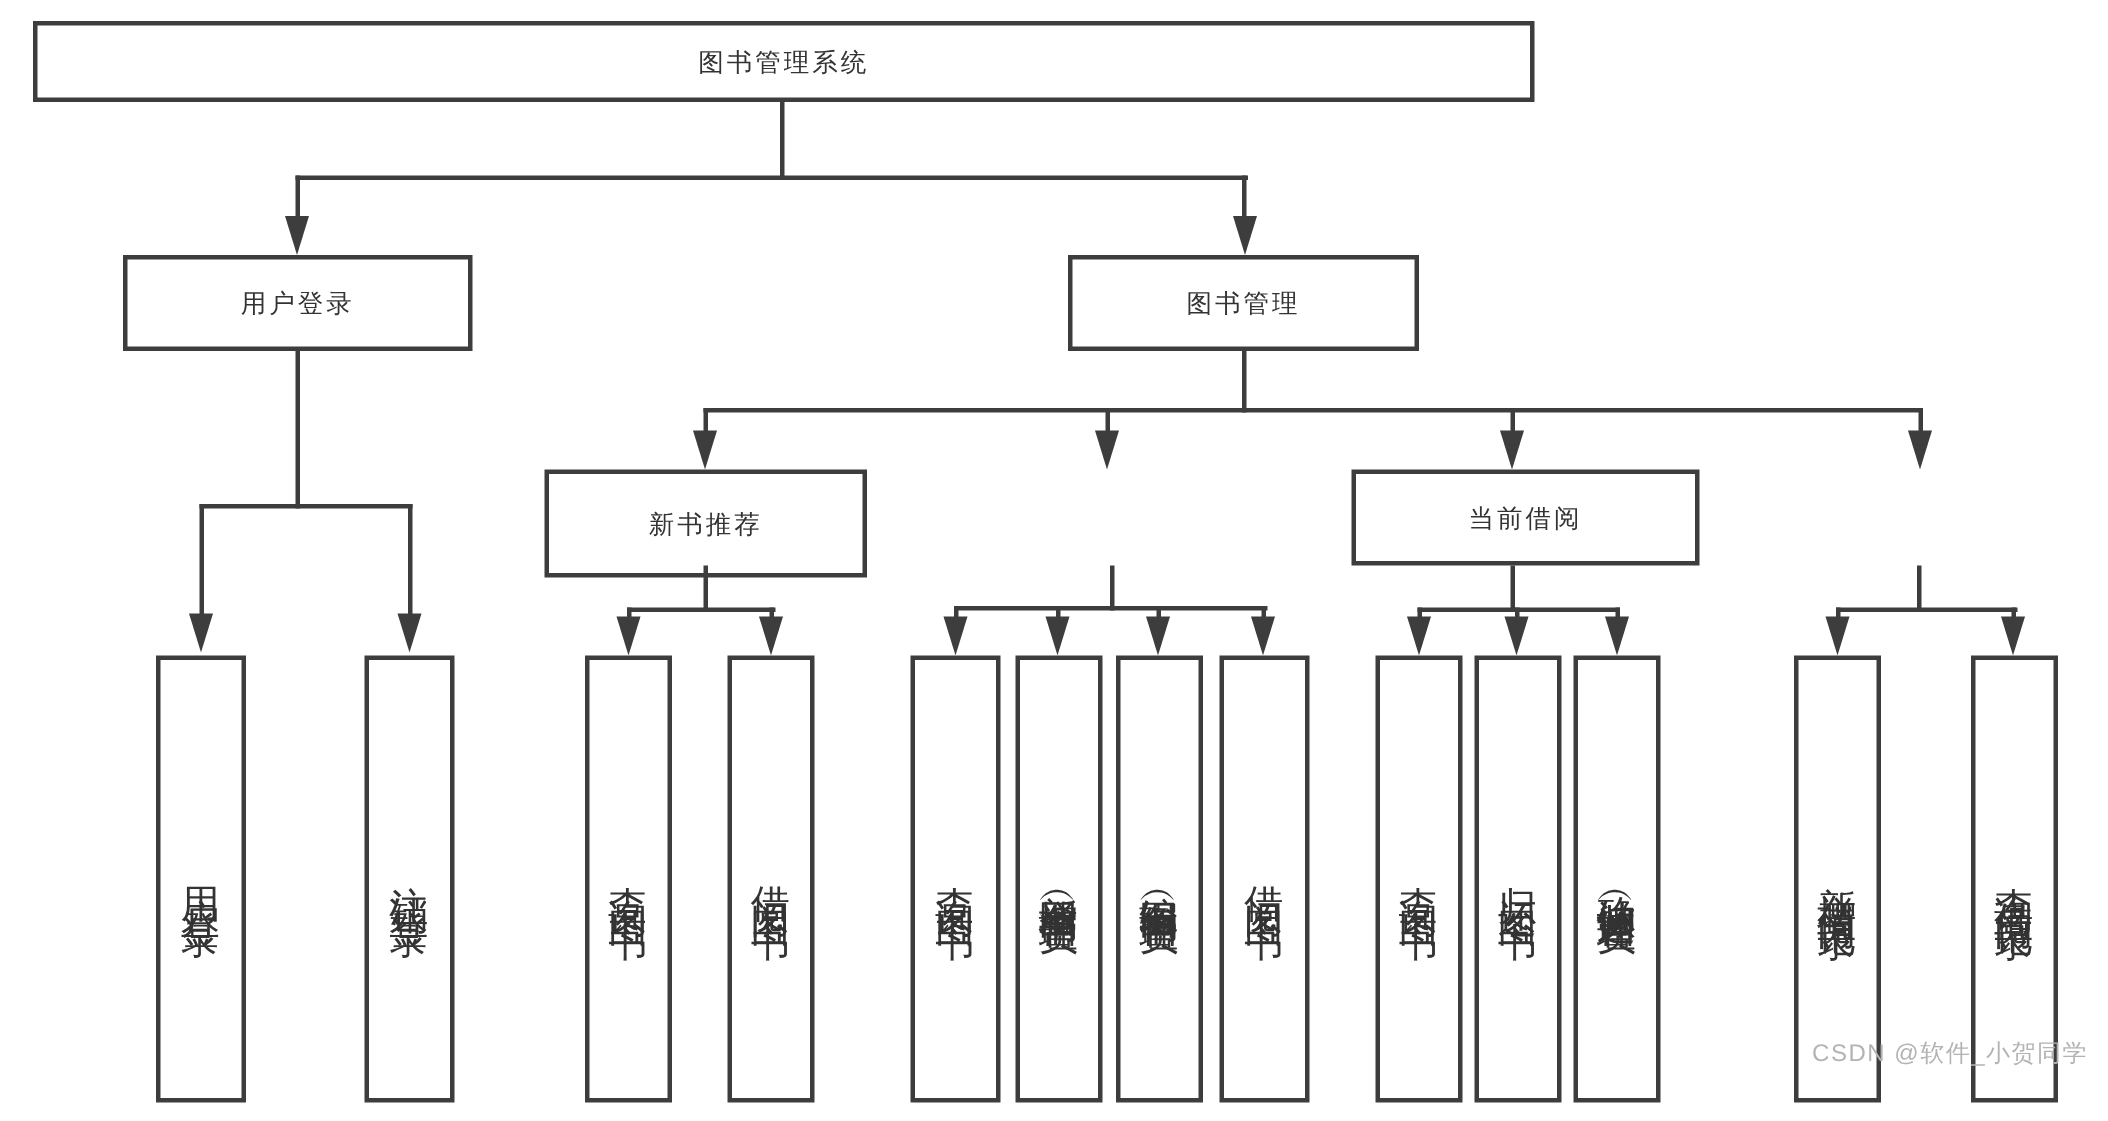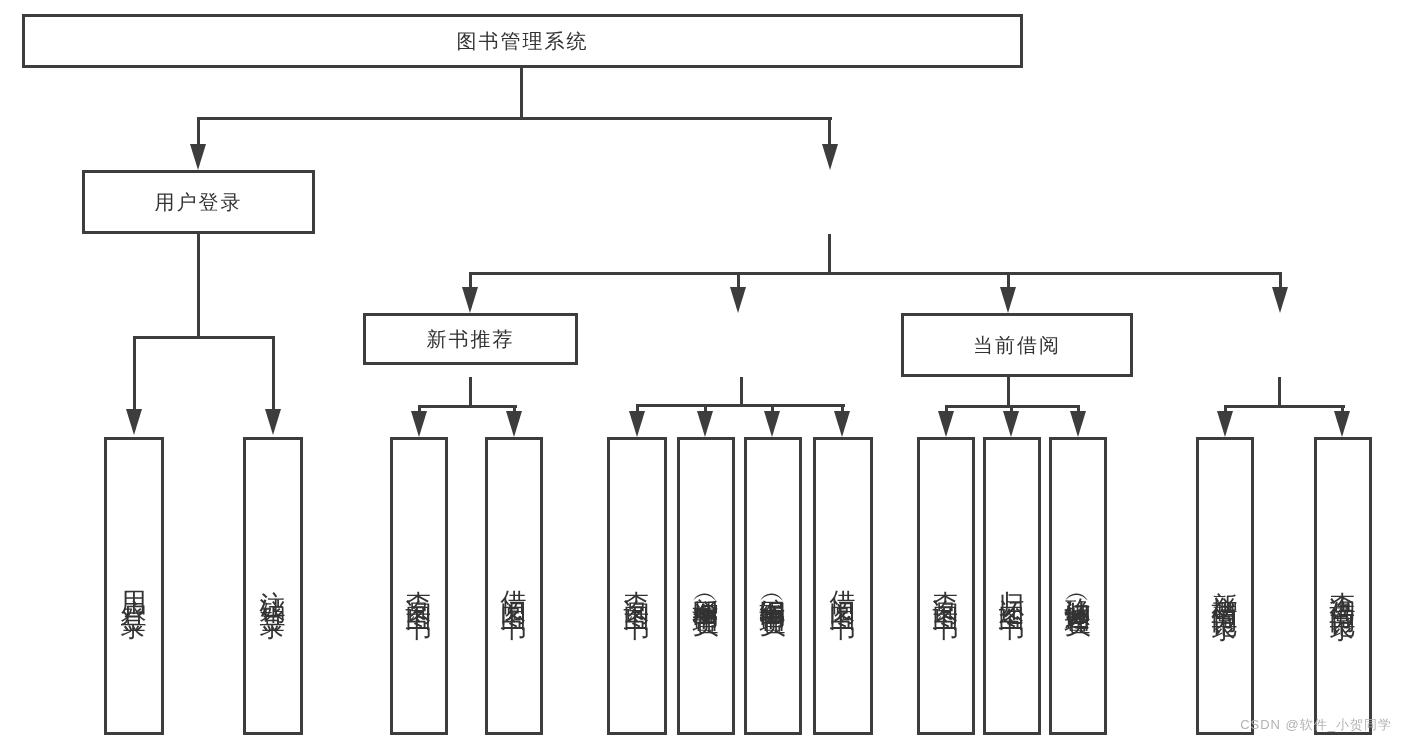--- a/index.html
+++ b/index.html
@@ -21,21 +21,21 @@
     position:absolute;
     box-sizing:border-box;
     border:3px solid var(--box-border);
     background:#ffffff;
     display:flex;
     align-items:center;
     justify-content:center;
   }
   .hlabel{
     color:var(--text);
-    font-size:20px;
+    font-size:17px;
     letter-spacing:2px;
     white-space:nowrap;
     line-height:1;
     text-align:right;
   }
   .vlabel{
     color:var(--text);
     font-size:26px;
     line-height:1;
     writing-mode:vertical-rl;
@@ -45,22 +45,22 @@
   .hline{position:absolute;height:3px;background:var(--line);}
   .vline{position:absolute;width:3px;background:var(--line);}
   .arr{
     position:absolute;width:0;height:0;
     border-left:8px solid transparent;
     border-right:8px solid transparent;
     border-top:26px solid var(--line);
   }
   .watermark{
     position:absolute;
-    top:716px;right:13px;
-    font-size:13px;
+    top:692px;right:13px;
+    font-size:16px;
     color:var(--watermark);
     letter-spacing:1px;
     white-space:nowrap;
   }
 </style>
 </head>
 <body>
 
 <div class="canvas">
 
@@ -71,40 +71,43 @@
   <div class="vline" style="left:520px;top:66px;height:54px"></div>
   <div class="hline" style="left:197px;top:117px;width:635px"></div>
   <div class="vline" style="left:197px;top:117px;height:29px"></div>
   <div class="arr" style="left:190px;top:144px"></div>
   <div class="vline" style="left:828px;top:117px;height:29px"></div>
   <div class="arr" style="left:822px;top:144px"></div>
 
   <div class="box" style="left:82px;top:170px;width:233px;height:64px">
     <span class="hlabel">用户登录</span>
   </div>
+  <div class="box" style="left:712px;top:170px;width:234px;height:64px">
+    <span class="hlabel">图书管理</span>
+  </div>
 
   <div class="vline" style="left:197px;top:234px;height:105px"></div>
   <div class="hline" style="left:133px;top:336px;width:142px"></div>
   <div class="vline" style="left:133px;top:336px;height:74px"></div>
   <div class="arr" style="left:126px;top:409px"></div>
   <div class="vline" style="left:272px;top:336px;height:74px"></div>
   <div class="arr" style="left:265px;top:409px"></div>
 
   <div class="vline" style="left:828px;top:234px;height:41px"></div>
   <div class="hline" style="left:469px;top:272px;width:813px"></div>
   <div class="vline" style="left:469px;top:272px;height:17px"></div>
   <div class="arr" style="left:462px;top:287px"></div>
   <div class="vline" style="left:737px;top:272px;height:17px"></div>
   <div class="arr" style="left:730px;top:287px"></div>
   <div class="vline" style="left:1007px;top:272px;height:17px"></div>
   <div class="arr" style="left:1000px;top:287px"></div>
   <div class="vline" style="left:1279px;top:272px;height:17px"></div>
   <div class="arr" style="left:1272px;top:287px"></div>
 
-  <div class="box" style="left:363px;top:313px;width:215px;height:52px">
+  <div class="box" style="left:363px;top:313px;width:215px;height:72px">
     <span class="hlabel">新书推荐</span>
   </div>
   <div class="box" style="left:901px;top:313px;width:232px;height:64px">
     <span class="hlabel">当前借阅</span>
   </div>
 
   <div class="vline" style="left:469px;top:377px;height:31px"></div>
   <div class="hline" style="left:418px;top:405px;width:99px"></div>
   <div class="vline" style="left:418px;top:405px;height:8px"></div>
   <div class="arr" style="left:411px;top:411px"></div>

